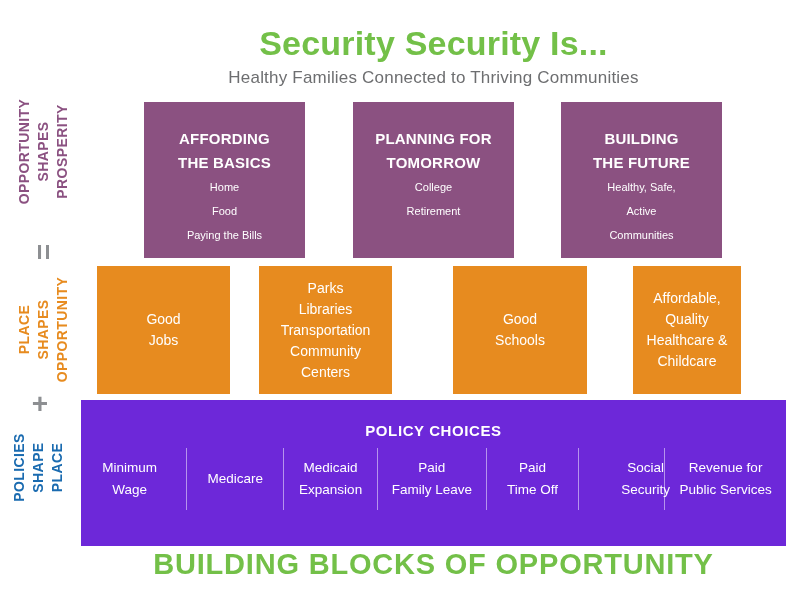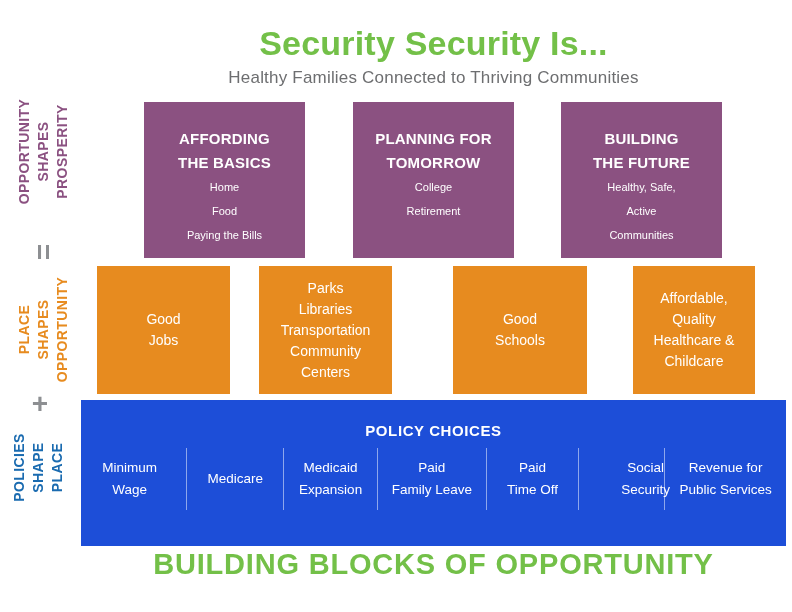--- a/index.html
+++ b/index.html
@@ -36,23 +36,23 @@
   .pbox1{left:144px;} .pbox2{left:353px;} .pbox3{left:561px;}
   
   .obox{
     position:absolute;top:266px;height:128px;background:#e78b1f;color:#ffffff;
     display:flex;align-items:center;justify-content:center;text-align:center;
     font-size:14px;line-height:21px;box-sizing:border-box;
   }
   .obox1{left:97px;width:133px;}
   .obox2{left:259px;width:133px;}
   .obox3{left:453px;width:134px;}
-  .obox4{left:633px;width:122px;}
+  .obox4{left:633px;width:108px;}
   
-  .policy-bar{position:absolute;left:81px;top:400px;width:705px;height:146px;background:#1d4ed8;}
+  .policy-bar{position:absolute;left:81px;top:400px;width:705px;height:146px;background:#6d28d9;}
   .policy-heading{
     position:absolute;left:0;top:22px;width:100%;text-align:center;color:#ffffff;
     font-weight:bold;font-size:15px;letter-spacing:0.6px;
   }
   .policy-items{position:absolute;left:0;top:48px;width:100%;height:62px;display:flex;}
   .policy-cell{
     display:flex;align-items:center;justify-content:center;text-align:center;color:#ffffff;
     font-size:13.5px;line-height:22px;box-sizing:border-box;
   }
   .policy-cell + .policy-cell{border-left:1px solid rgba(255,255,255,0.5);}

